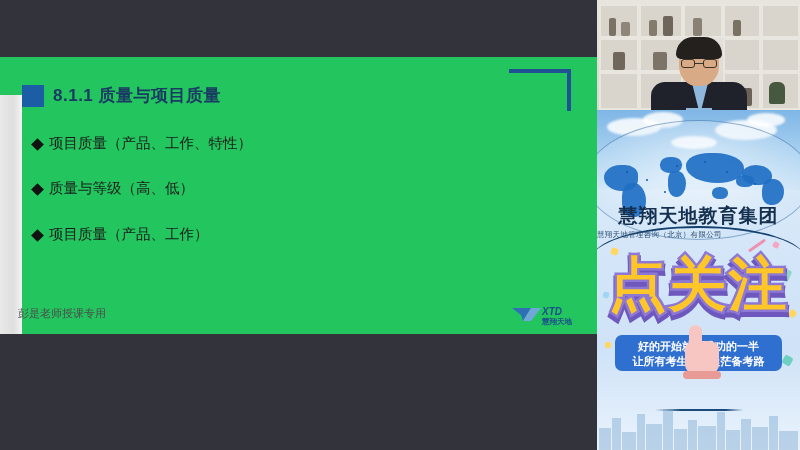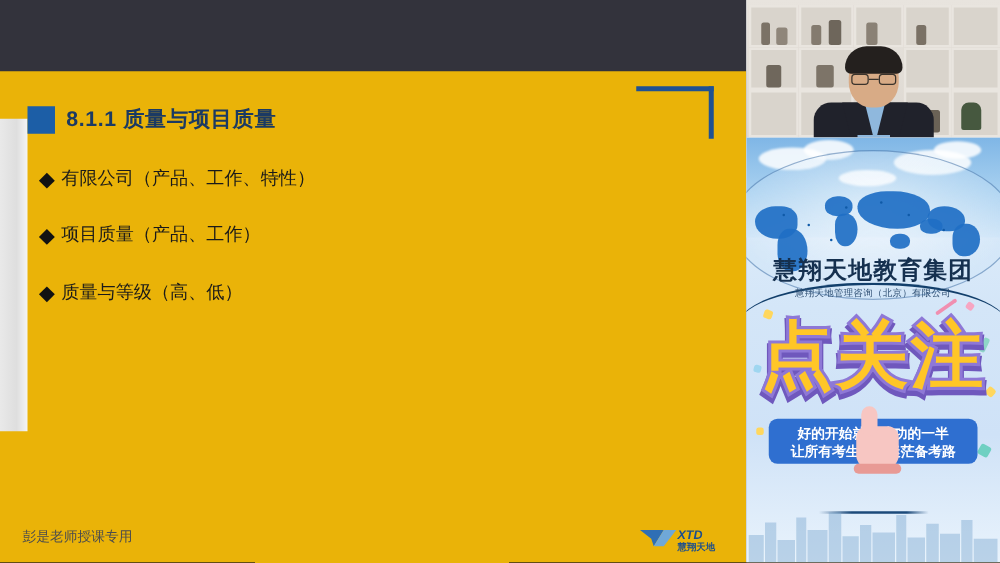--- a/index.html
+++ b/index.html
@@ -5,22 +5,22 @@
   * { margin:0; padding:0; box-sizing:border-box; }
   html,body { width:800px; height:450px; overflow:hidden; background:#000; }
   body { font-family:"Liberation Sans","DejaVu Sans",sans-serif; }
 
   .screen { position:relative; width:800px; height:450px; background:#2e2e36; }
 
   
   .viewer { position:absolute; left:0; top:0; width:597px; height:450px; background:#33333c; }
 
   .slide {
-    position:absolute; left:0; top:57px; width:597px; height:393px;
-    background:#eab308; overflow:hidden;
+    position:absolute; left:0; top:57px; width:597px; height:277px;
+    background:#22c55e; overflow:hidden;
   }
 
   
   .slide-band {
     position:absolute; left:0; top:38px; width:22px; height:250px;
     background:linear-gradient(to right,#e9e9e9 0%,#dedede 60%,#f4f4f4 100%);
   }
 
   
   .corner-bracket { position:absolute; right:26px; top:12px; width:62px; height:42px; }
@@ -89,21 +89,21 @@
 
   .globe { position:absolute; left:-12px; top:10px; width:227px; height:120px;
            border-radius:50%; border:1.5px solid rgba(40,90,150,.45);
            background:radial-gradient(ellipse at 50% 40%, rgba(255,255,255,.55) 0%, rgba(200,226,248,.25) 70%); overflow:hidden; }
   .continent { position:absolute; background:#1f6fc4; border-radius:45%; opacity:.92; }
   .dot { position:absolute; width:2px; height:2px; background:#0f5aa8; border-radius:50%; }
 
   .brand-cn { position:absolute; left:0; top:93px; width:203px; text-align:center;
               font-size:19px; font-weight:bold; color:#15304f; letter-spacing:1px;
               font-family:"DejaVu Serif","Liberation Serif",serif; }
-  .brand-sub { position:absolute; left:0; top:120px; width:203px; text-align:center;
+  .brand-sub { position:absolute; left:0; top:120px; width:203px; 
                font-size:7.5px; color:#2b4c70; letter-spacing:.3px; }
 
   .swoosh { position:absolute; left:-6px; top:116px; width:215px; height:34px;
             border-top:2.4px solid #123f6b; border-radius:50% / 100% 100% 0 0; }
 
   
   .cf { position:absolute; border-radius:2px; }
 
   
   .dgz { position:absolute; left:0; top:145px; width:203px; text-align:center;
@@ -156,29 +156,29 @@
       </div>
 
       <div class="title-row">
         <div class="title-chip"></div>
         <div class="title-text">8.1.1 质量与项目质量</div>
       </div>
 
       <div class="bullets">
         <div class="bullet">
           <div class="dia"></div>
-          <div class="btxt">有限公司（产品、工作、特性）</div>
+          <div class="btxt">项目质量（产品、工作、特性）</div>
+        </div>
+        <div class="bullet">
+          <div class="dia"></div>
+          <div class="btxt">质量与等级（高、低）</div>
         </div>
         <div class="bullet">
           <div class="dia"></div>
           <div class="btxt">项目质量（产品、工作）</div>
-        </div>
-        <div class="bullet">
-          <div class="dia"></div>
-          <div class="btxt">质量与等级（高、低）</div>
         </div>
       </div>
 
       <div class="slide-note">彭是老师授课专用</div>
 
       <div class="slide-logo">
         <svg width="64" height="22" viewBox="0 0 64 22">
           <path d="M1 4 L20 4 L12 17 L10 11 Z" fill="#2f6fb5"></path>
           <path d="M20 4 L30 4 L20 17 L12 17 Z" fill="#6fa8d8"></path>
           <text x="31" y="11" font-family="Liberation Sans, sans-serif" font-size="10" font-weight="bold" fill="#1d4f8c" font-style="italic">XTD</text>

